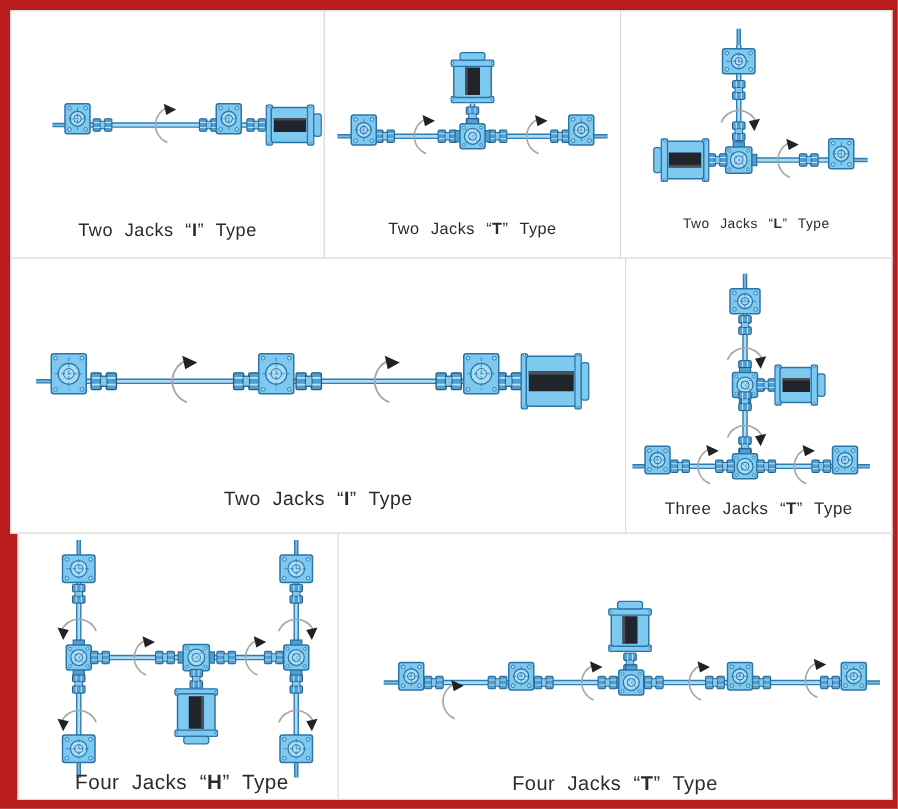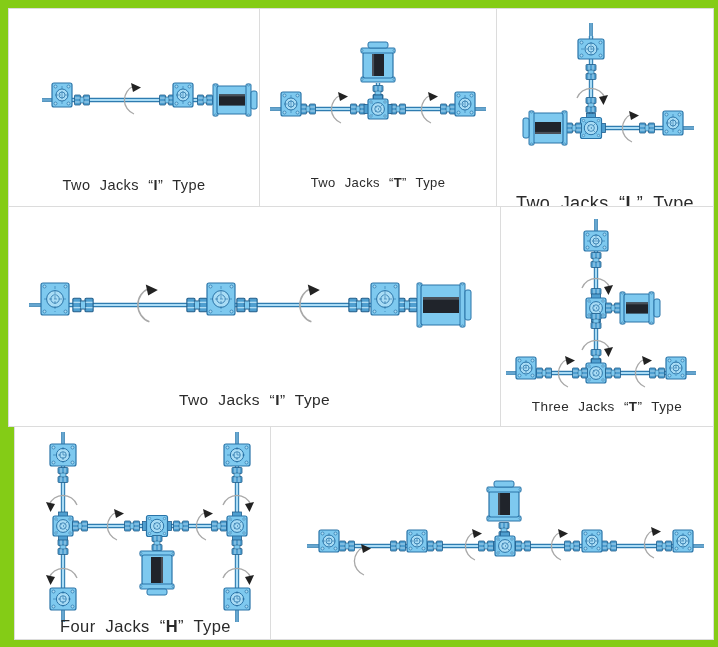--- a/index.html
+++ b/index.html
@@ -1,16 +1,16 @@
 <!DOCTYPE html>
 <html><head>
 <meta charset="utf-8">
 <style>
   html,body{margin:0;padding:0;}
-  .stage{position:relative;width:718px;height:647px;background:#84cc16;overflow:hidden;
+  .stage{position:relative;width:718px;height:647px;background:#b91c1c;overflow:hidden;
          font-family:"Liberation Sans", sans-serif;}
   .panel{position:absolute;background:#ffffff;border:1px solid #dcdcdc;box-sizing:border-box;}
   .panel svg{position:absolute;left:0;top:0;width:100%;height:100%;}
   .caption{position:absolute;left:0;width:100%;text-align:center;color:#2b2b2b;
            letter-spacing:0.4px;word-spacing:5px;white-space:nowrap;}
   .caption b{font-weight:bold;}
 </style>
 </head>
 <body>
 
@@ -302,21 +302,21 @@
         </g>
         <g transform="translate(94 82) rotate(90) scale(1)">
           <path d="M 7 -14 A 15 15 0 0 0 7 14" stroke="#a8a8a8" stroke-width="1.3" fill="none"></path>
           <polygon points="4,-17 14,-12.5 6,-8" fill="#222222"></polygon>
         </g>
         <g transform="translate(128 119) scale(1)">
           <path d="M 7 -14 A 15 15 0 0 0 7 14" stroke="#a8a8a8" stroke-width="1.3" fill="none"></path>
           <polygon points="4,-17 14,-12.5 6,-8" fill="#222222"></polygon>
         </g>
       </svg>
-    <div class="caption" style="top:184px;font-size:18px;"><span>Two Jacks “</span><b>L</b><span>” Type</span></div>
+    <div class="caption" style="top:164px;font-size:11px;"><span>Two Jacks “</span><b>L</b><span>” Type</span></div>
   </section>
 
   <section class="panel" style="left:8px;top:206px;width:493px;height:221px;">
     <svg viewBox="0 0 491 219">
         <line x1="20" y1="98" x2="32" y2="98" stroke="#2e7cb0" stroke-width="3.6" fill="none"></line>
         <line x1="20" y1="98" x2="32" y2="98" stroke="#7fb9de" stroke-width="1.4" fill="none"></line>
         <line x1="32" y1="98" x2="408" y2="98" stroke="#2e7cb0" stroke-width="4.4" fill="none"></line>
         <line x1="32" y1="98" x2="408" y2="98" stroke="#abdcf5" stroke-width="2.2" fill="none"></line>
         <g transform="translate(74 98) rotate(0) scale(1.35)">
           <rect x="-7.5" y="-5" width="6" height="10" rx="0.8" fill="#4f9fd0" stroke="#215d8a" stroke-width="0.8"></rect>
@@ -1000,15 +1000,16 @@
         </g>
         <g transform="translate(283 119) scale(1)">
           <path d="M 7 -14 A 15 15 0 0 0 7 14" stroke="#a8a8a8" stroke-width="1.3" fill="none"></path>
           <polygon points="4,-17 14,-12.5 6,-8" fill="#222222"></polygon>
         </g>
         <g transform="translate(376 117) scale(1)">
           <path d="M 7 -14 A 15 15 0 0 0 7 14" stroke="#a8a8a8" stroke-width="1.3" fill="none"></path>
           <polygon points="4,-17 14,-12.5 6,-8" fill="#222222"></polygon>
         </g>
       </svg>
+    <div class="caption" style="top:192px;font-size:16px;"><span>Four Jacks “</span><b>T</b><span>” Type</span></div>
   </section>
 
 </div>
 
 </body></html>

